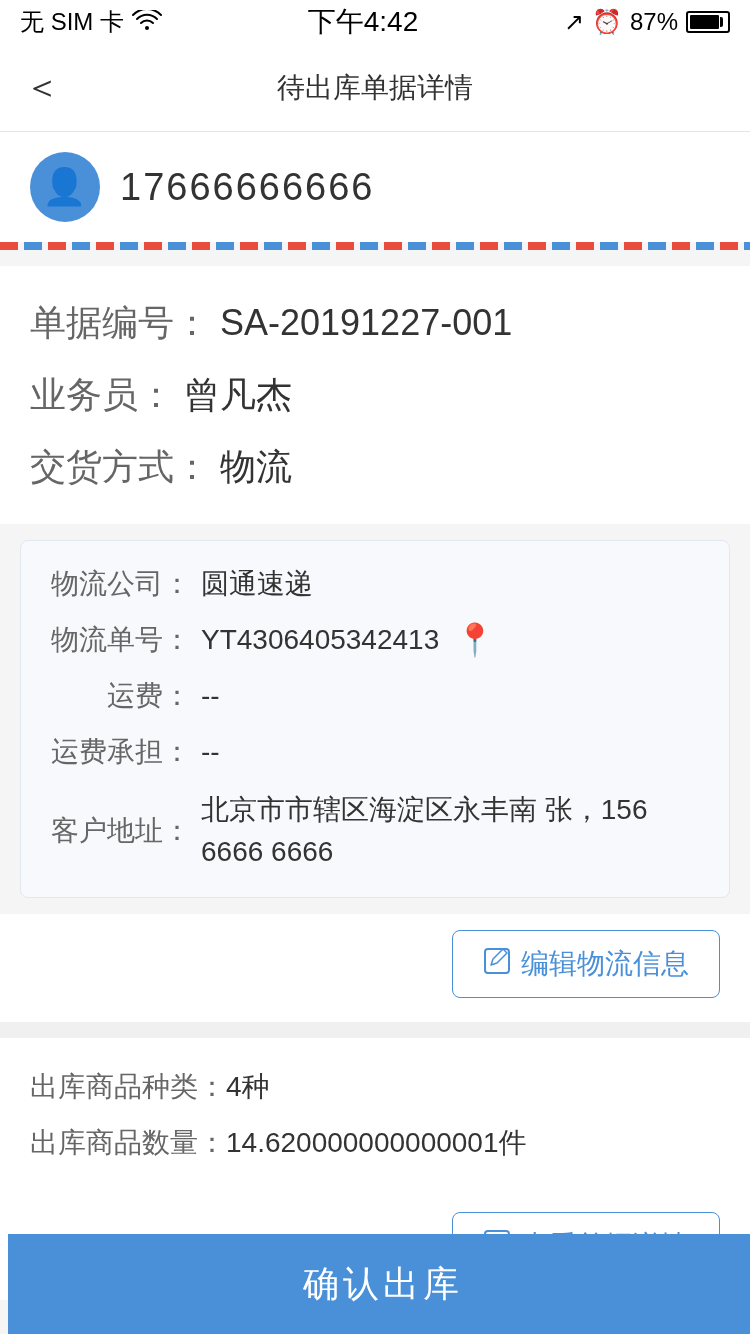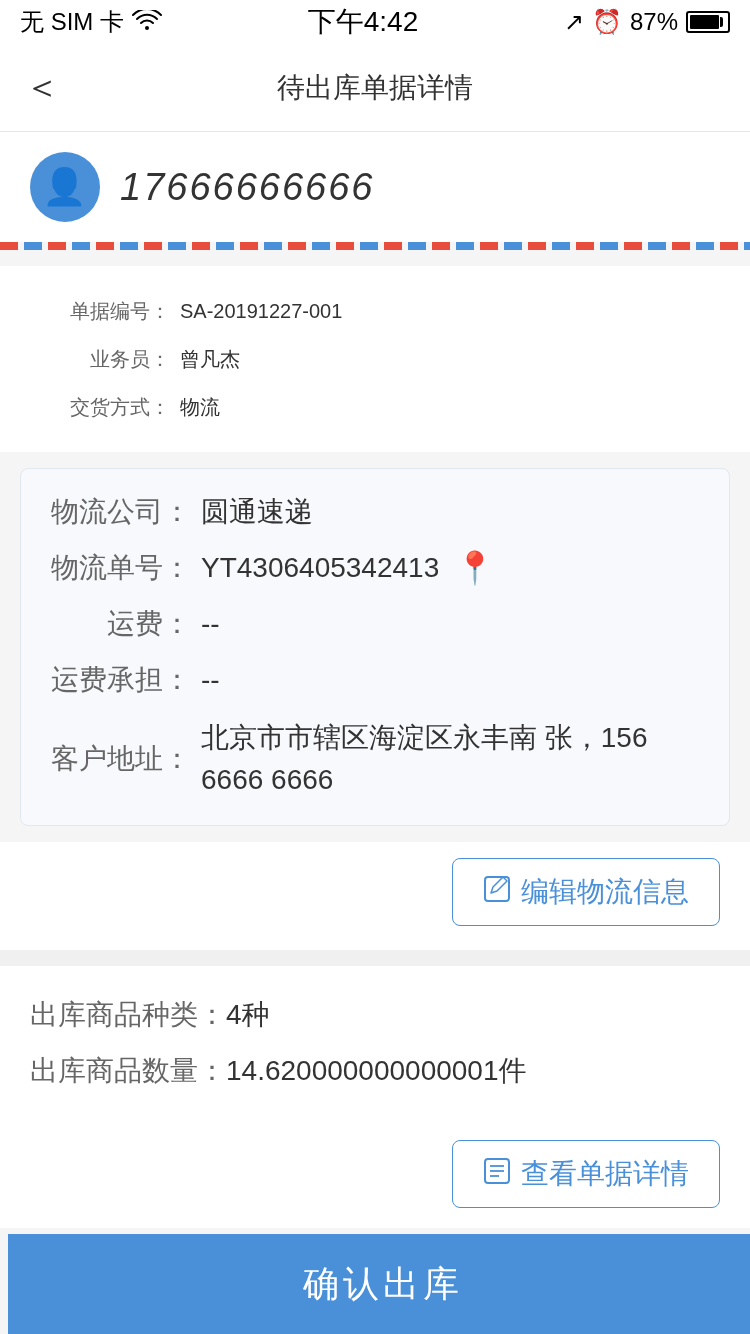--- a/index.html
+++ b/index.html
@@ -82,21 +82,20 @@
       border-radius: 50%;
       display: flex; align-items: center; justify-content: center;
       color: #fff;
       font-size: 36px;
     }
     .user-phone {
       font-size: 38px;
       font-weight: 500;
       color: #333;
       letter-spacing: 2px;
-      font-style: italic;
     }
 
     
     .dashed-divider {
       width: 750px;
       height: 8px;
       background: repeating-linear-gradient(
         to right,
         #e74c3c 0px, #e74c3c 18px,
         transparent 18px, transparent 24px,
@@ -108,21 +107,21 @@
     
     .info-section {
       background: #fff;
       padding: 30px 30px;
       margin-top: 16px;
     }
     .info-row {
       display: flex;
       align-items: flex-start;
       margin-bottom: 18px;
-      font-size: 20px;
+      font-size: 36px;
       line-height: 1.5;
     }
     .info-row:last-child { margin-bottom: 0; }
     .info-label {
       color: #666;
       min-width: 140px;
       text-align: right;
       flex-shrink: 0;
     }
     .info-value {

